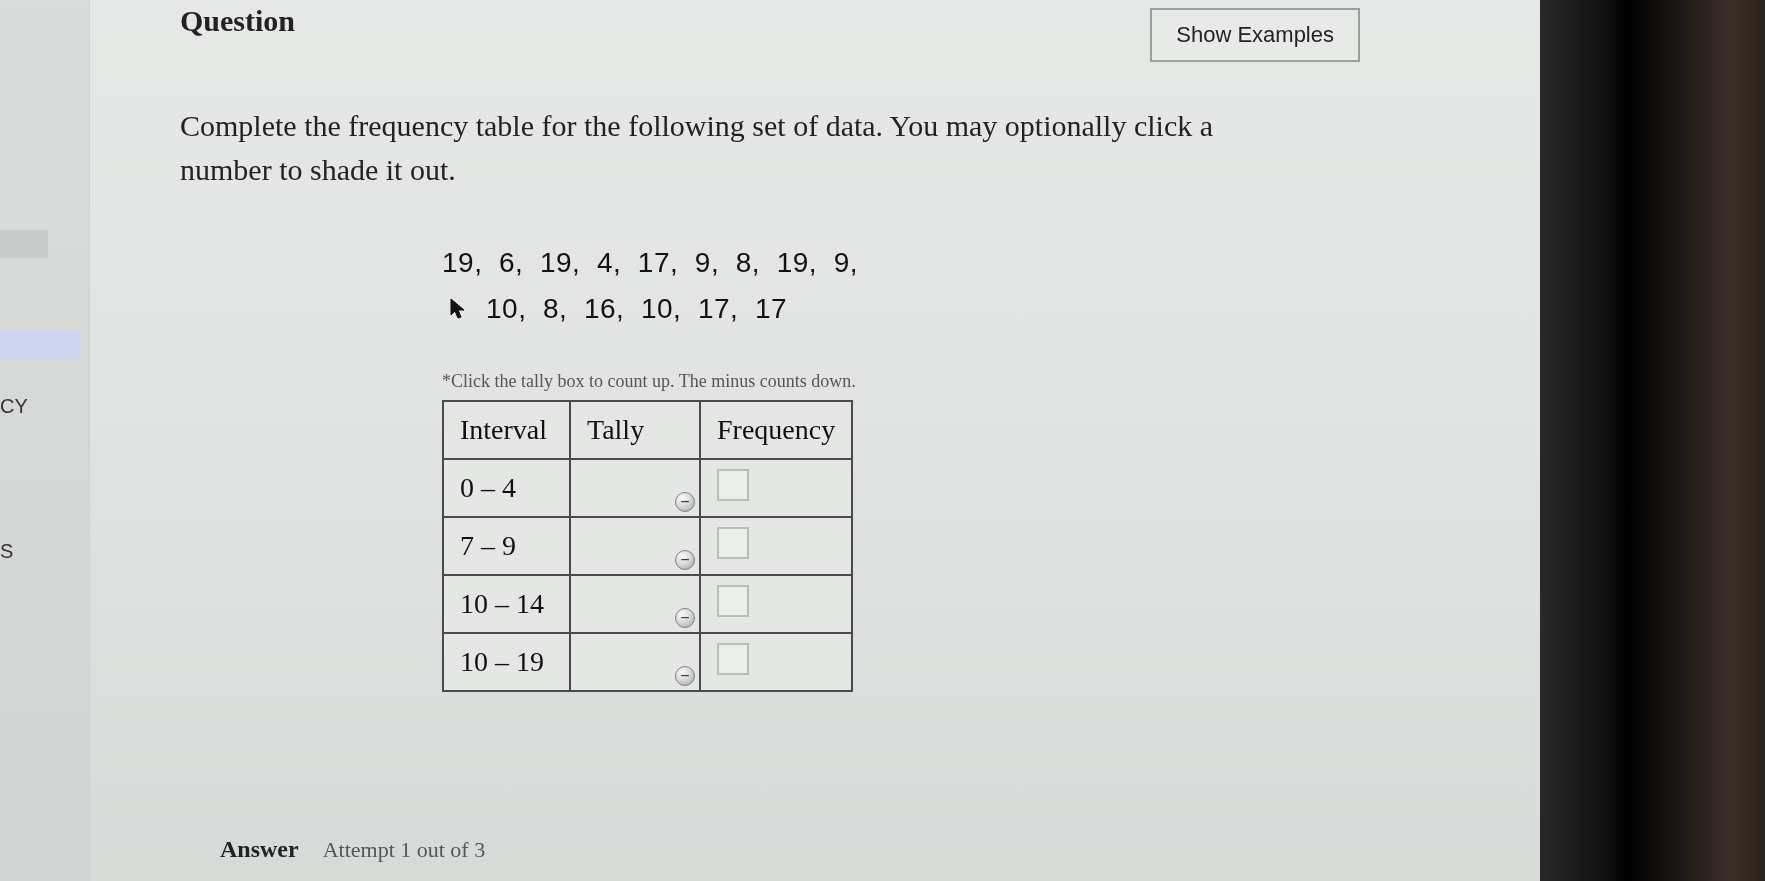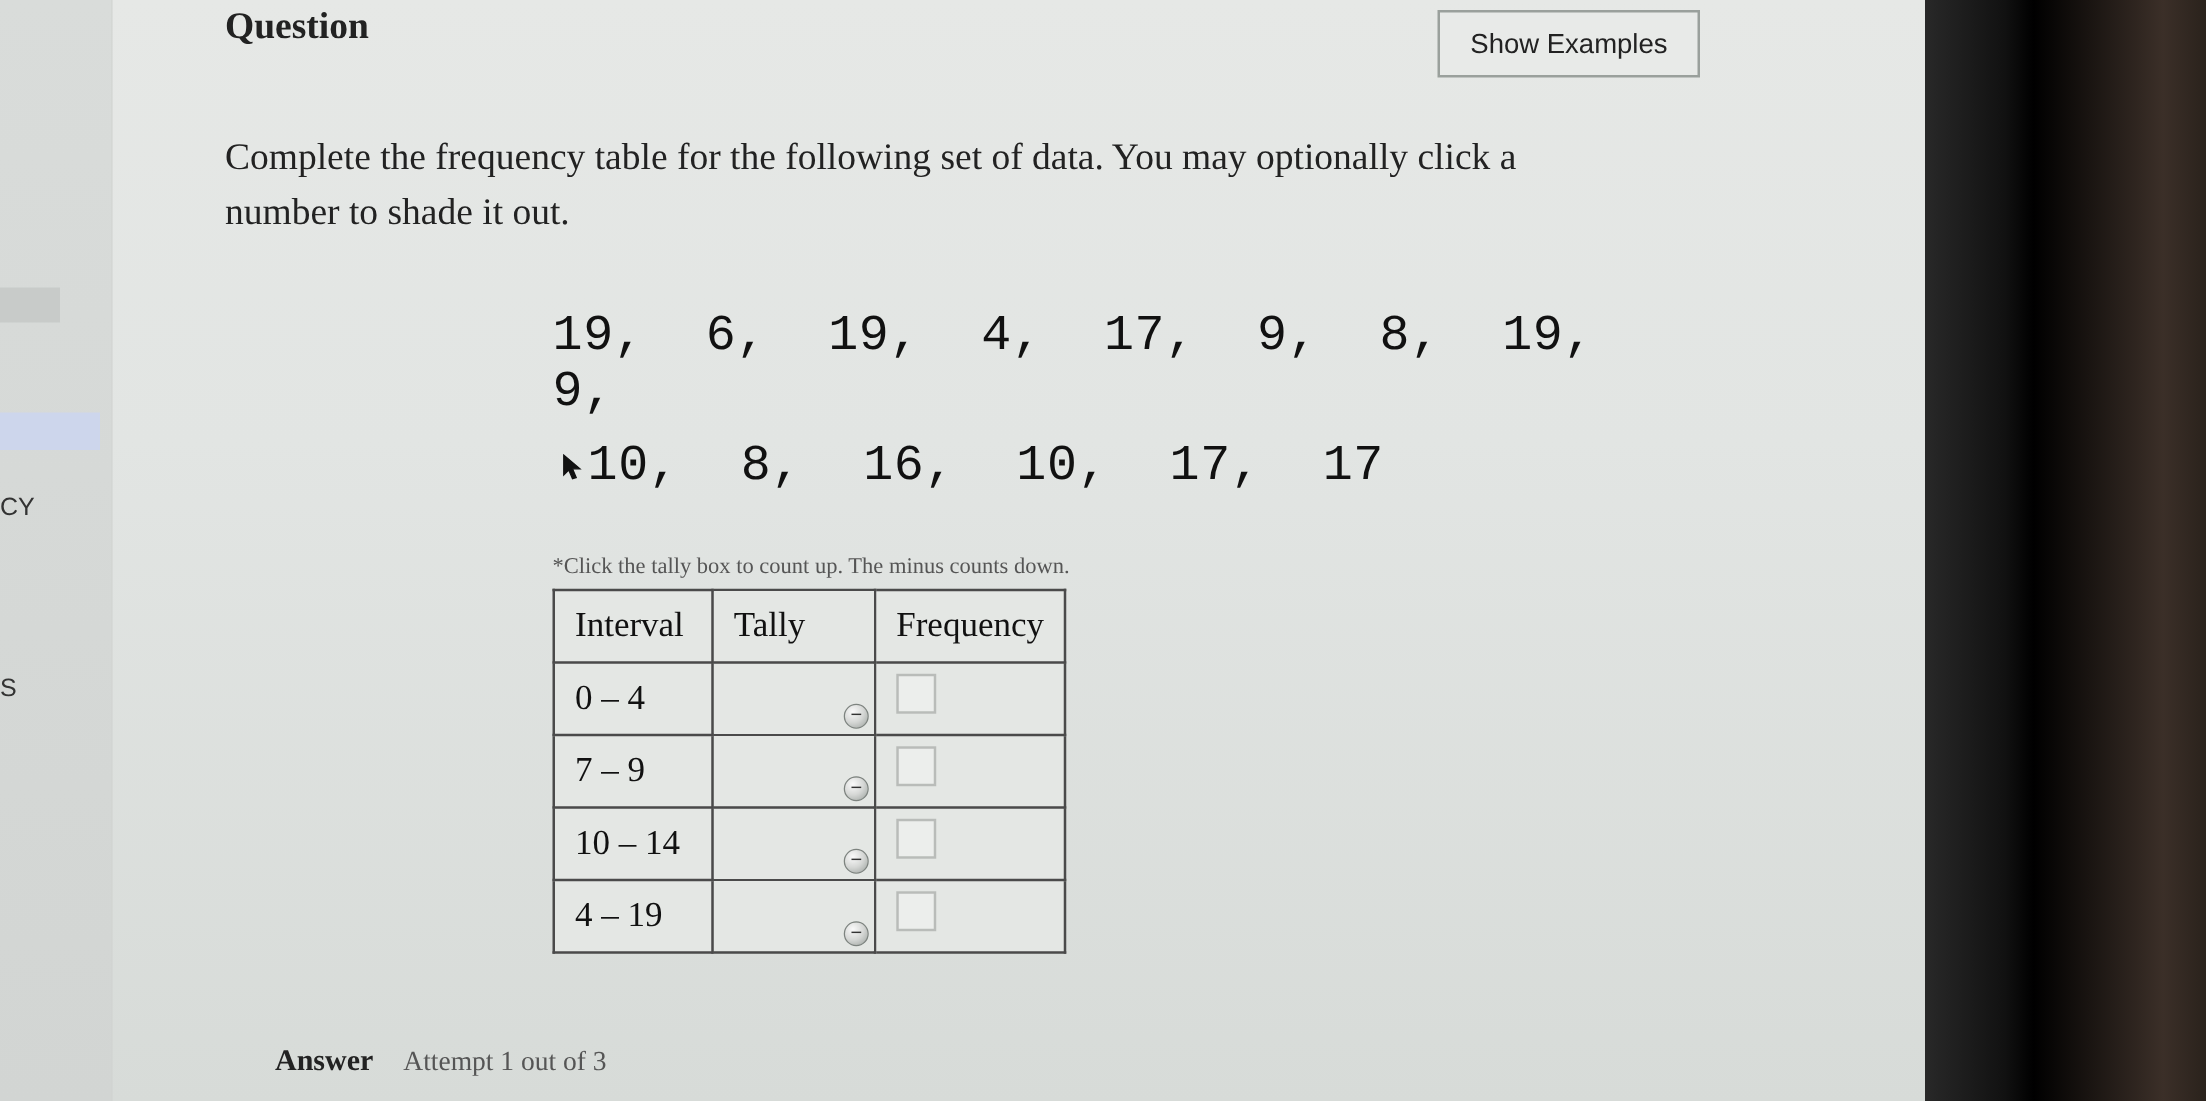--- a/index.html
+++ b/index.html
@@ -82,27 +82,27 @@
     color: #222;
     line-height: 1.45;
     margin-top: 42px;
     max-width: 1060px;
   }
   .data-block {
     margin-top: 56px;
     margin-left: 262px;
   }
   .data-line {
-    font-family: Liberation Mono, monospace;
-    font-size: 40px;
+    font-family: Liberation Sans, sans-serif;
+    font-size: 28px;
     color: #111;
     letter-spacing: 0.5px;
   }
   .data-line2-wrap {
-    display: flex; align-items: center; gap: 4px;
+    display: flex; align-items: center; gap: 20px;
     margin-top: 14px;
     margin-left: 8px;
   }
   .cursor-icon {
     width: 16px; height: 22px;
     position: relative;
   }
   .cursor-icon svg { display: block; }
   .hint {
     font-family: Georgia, serif;
@@ -237,21 +237,21 @@
           <tr>
             <td class="col-int">10 – 14</td>
             <td class="col-tally">
               <div class="minus-btn">−</div>
             </td>
             <td class="col-freq">
               <span class="freq-input"></span>
             </td>
           </tr>
           <tr>
-            <td class="col-int">4 – 19</td>
+            <td class="col-int">10 – 19</td>
             <td class="col-tally">
               <div class="minus-btn">−</div>
             </td>
             <td class="col-freq">
               <span class="freq-input"></span>
             </td>
           </tr>
         </tbody>
           </table>
       </div>

